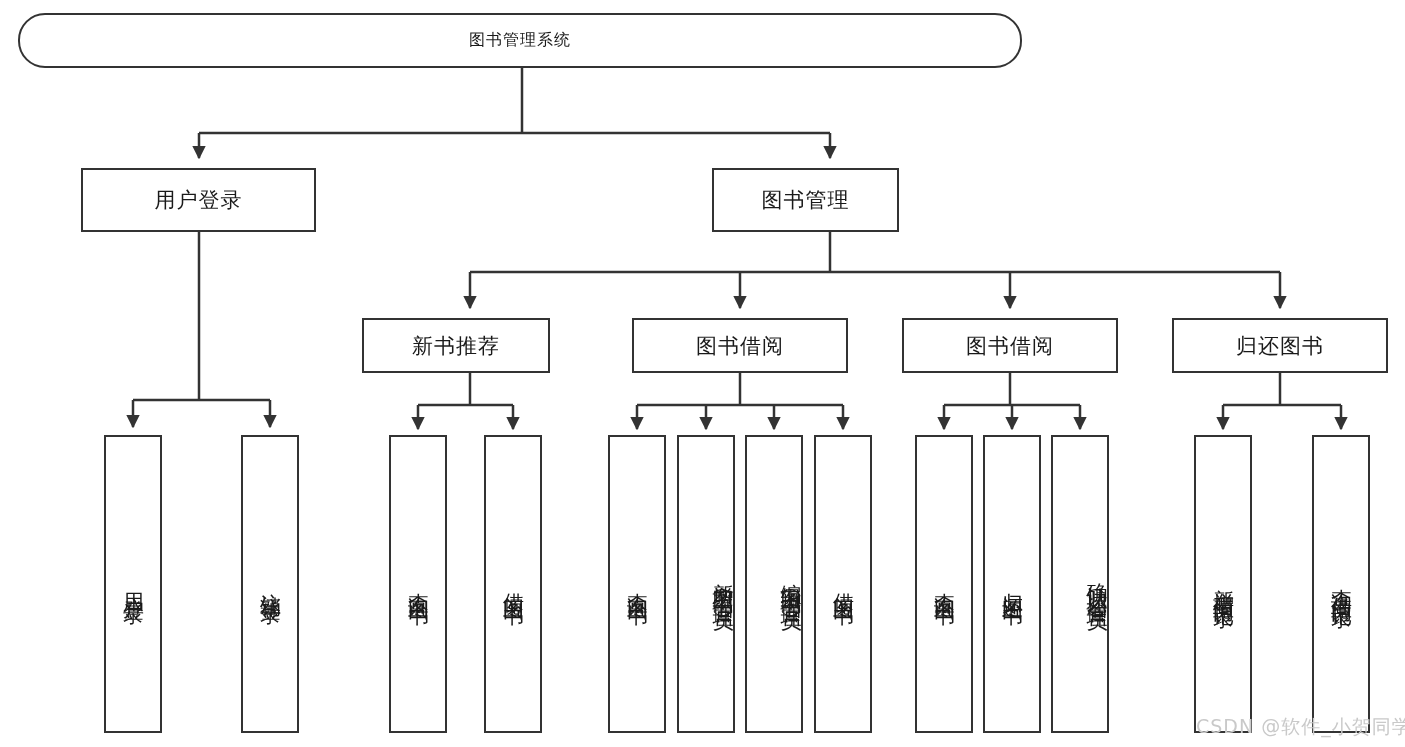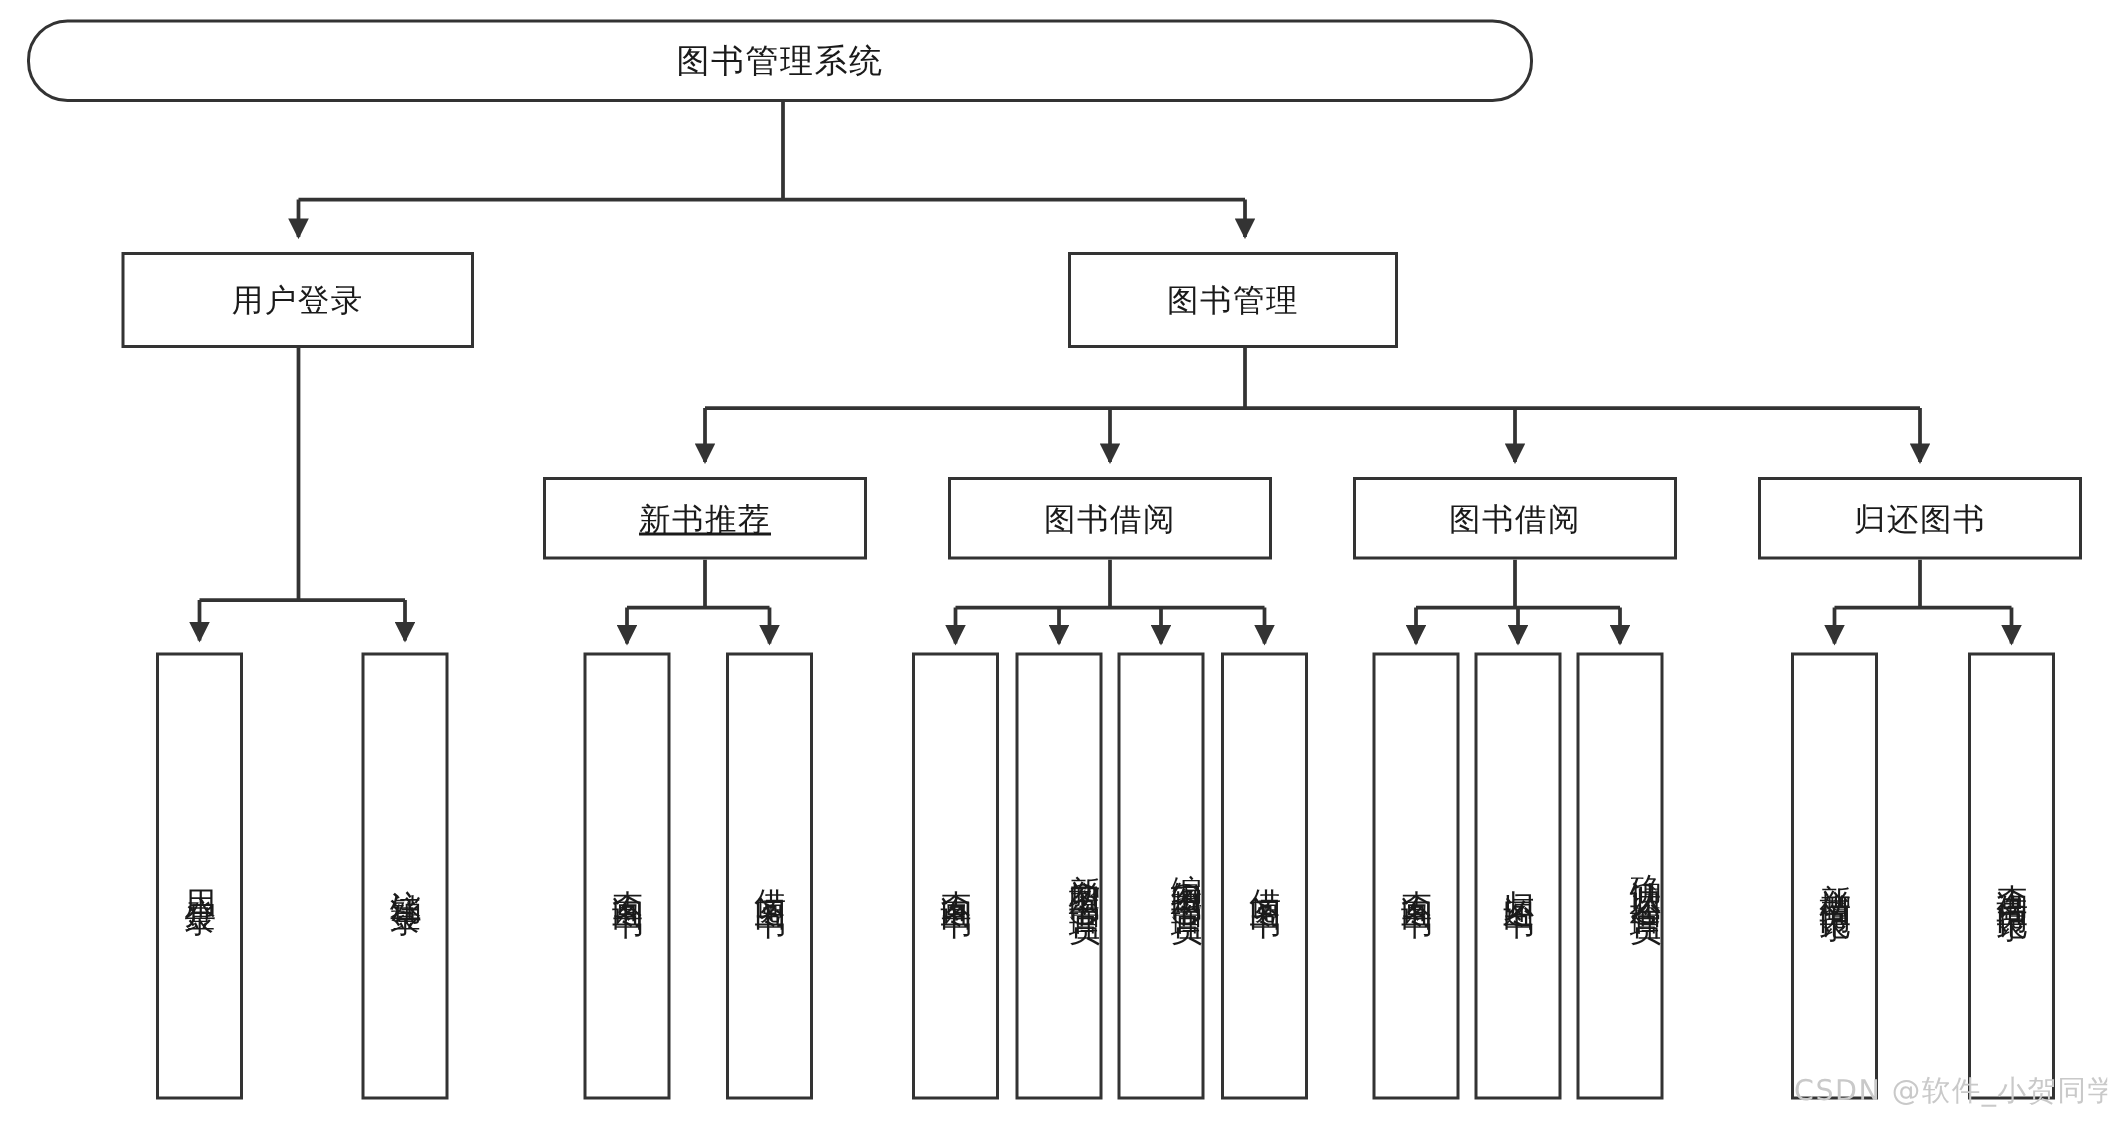--- a/index.html
+++ b/index.html
@@ -2,21 +2,21 @@
 <html><head>
 <meta charset="utf-8">
 <style>
   html,body{margin:0;padding:0;background:#ffffff;}
   body{font-family:"DejaVu Sans","Liberation Sans",sans-serif;}
   #canvas{position:relative;width:1405px;height:747px;background:#ffffff;overflow:hidden;}
   svg.links{position:absolute;left:0;top:0;width:1405px;height:747px;pointer-events:none;}
   .node{position:absolute;box-sizing:border-box;border:2.5px solid #333333;background:#ffffff;
         display:flex;align-items:center;justify-content:center;color:#1a1a1a;}
   .node.h{font-size:21px;letter-spacing:1px;}
-  .node.root{font-size:22px;border-radius:27px;}
+  .node.root{font-size:16px;border-radius:27px;}
   .node.v{writing-mode:vertical-rl;text-orientation:upright;font-size:21px;
           letter-spacing:4px;padding-top:4px;padding-bottom:4px;line-height:1;}
   .node.v.topalign{align-items:flex-start;}
   .label{display:block;white-space:nowrap;}
   .watermark{position:absolute;color:#c9c9c9;font-size:19px;letter-spacing:1px;
              left:1196px;top:714px;white-space:nowrap;}
 </style>
 </head>
 <body>
 
@@ -72,25 +72,25 @@
     </g>
   </svg>
 
   <div class="node h root" style="left:18px;top:13px;width:1004px;height:55px;">
     <span class="label">图书管理系统</span>
   </div>
 
   <div class="node h" style="left:81px;top:168px;width:235px;height:64px;">
     <span class="label">用户登录</span>
   </div>
-  <div class="node h" style="left:712px;top:168px;width:220px;height:64px;">
+  <div class="node h" style="left:712px;top:168px;width:187px;height:64px;">
     <span class="label">图书管理</span>
   </div>
 
-  <div class="node h" style="left:362px;top:318px;width:216px;height:55px;text-decoration:underline;">
+  <div class="node h" style="left:362px;top:318px;width:188px;height:55px;">
     <span class="label">新书推荐</span>
   </div>
   <div class="node h" style="left:632px;top:318px;width:216px;height:55px;">
     <span class="label">图书借阅</span>
   </div>
   <div class="node h" style="left:902px;top:318px;width:216px;height:55px;">
     <span class="label">图书借阅</span>
   </div>
   <div class="node h" style="left:1172px;top:318px;width:216px;height:55px;">
     <span class="label">归还图书</span>

